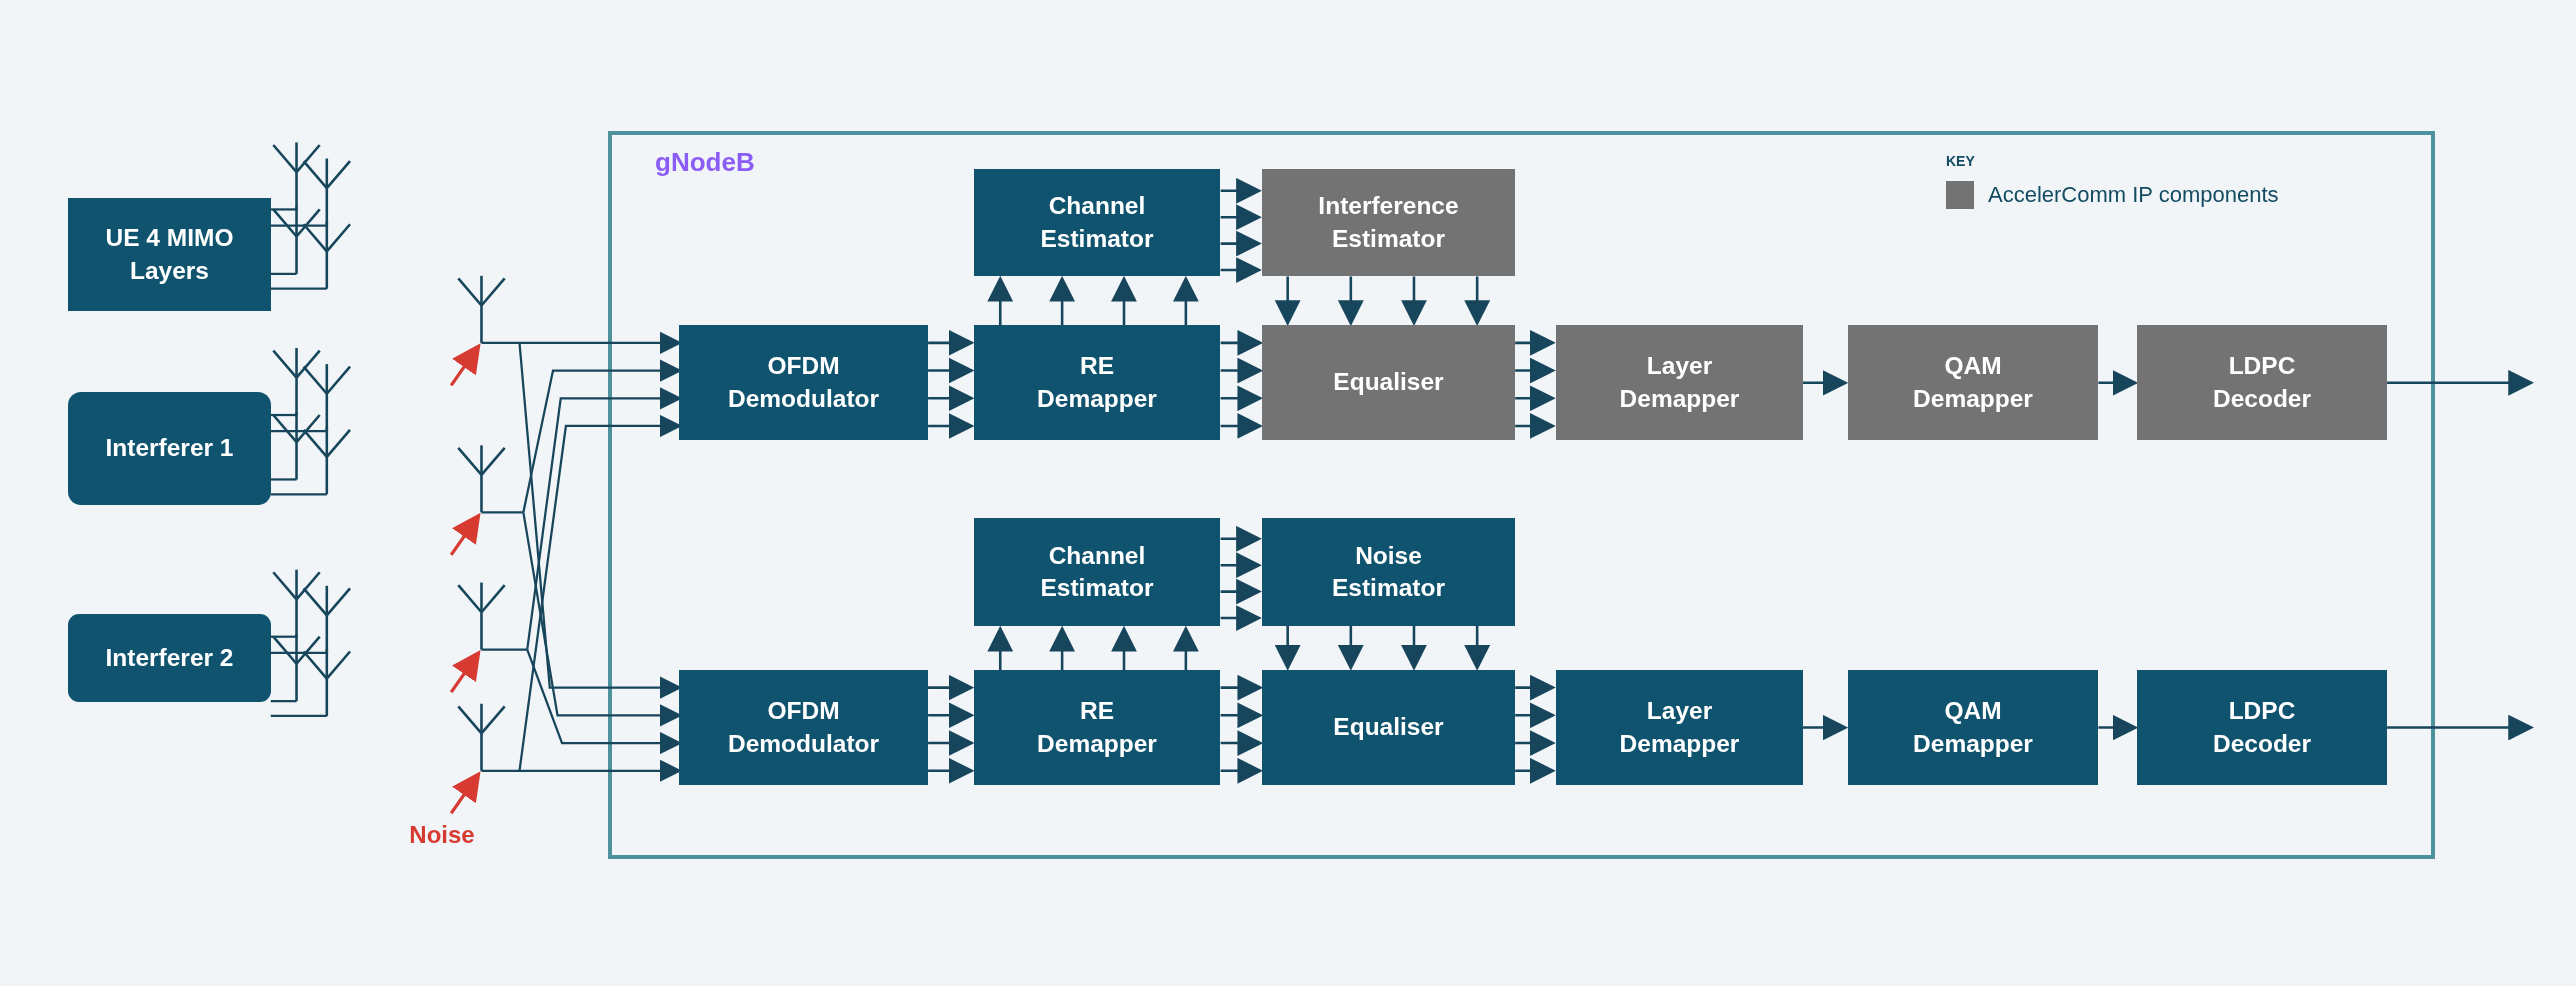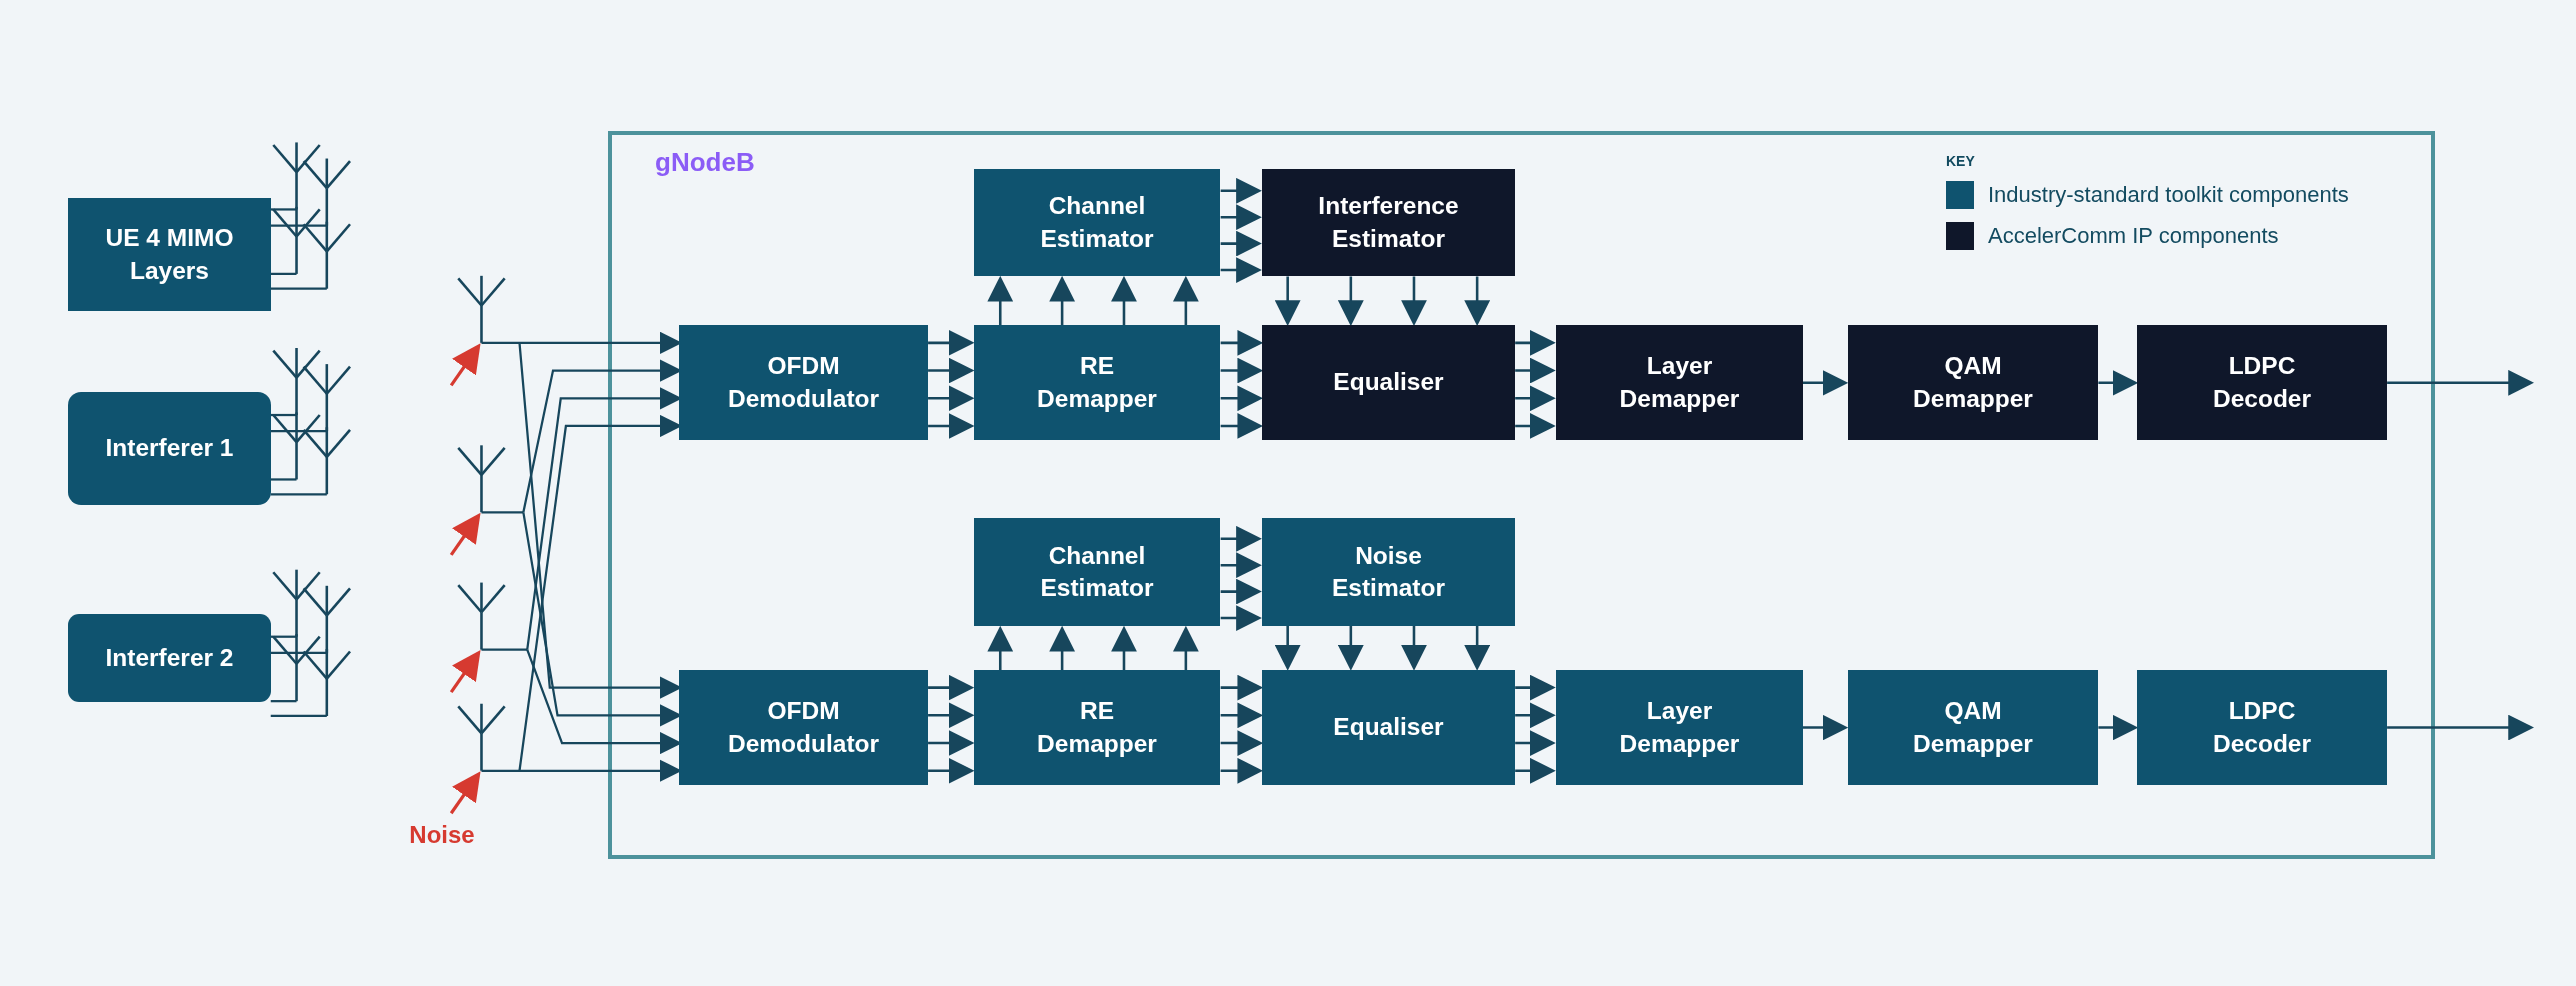--- a/index.html
+++ b/index.html
@@ -6,21 +6,21 @@
   body{
     width:2576px;height:986px;position:relative;overflow:hidden;
     background:#f1f5f8;font-family:"Liberation Sans",sans-serif;
   }
   .block{
     position:absolute;display:flex;align-items:center;justify-content:center;
     text-align:center;color:#ffffff;font-size:24.5px;font-weight:600;
     line-height:1.32;white-space:pre-line;
   }
   .industry{background:#0f536f;}
-  .accelercomm{background:#0f172a;}
+  .accelercomm{background:#737373;}
   .gnodeb-frame{
     position:absolute;left:608px;top:131px;width:1819px;height:720px;
     border:4.5px solid #4d929c;background:transparent;
   }
   .gnodeb-label{
     position:absolute;left:655px;top:147px;font-size:26px;font-weight:bold;
     color:#8b5cf6;
   }
   .noise-label{
     position:absolute;left:387px;top:821px;width:110px;text-align:center;
@@ -220,21 +220,17 @@
 <div class="block industry" style="left:1556px;top:670px;width:247px;height:115px;">Layer
 Demapper</div>
 <div class="block industry" style="left:1848px;top:670px;width:250px;height:115px;">QAM
 Demapper</div>
 <div class="block industry" style="left:2137px;top:670px;width:250px;height:115px;">LDPC
 Decoder</div>
 
 <div class="key">
   <div class="key-title">KEY</div>
   <div class="key-row">
-    <div class="key-swatch industry"></div>
-    <div class="key-text">Industry-standard toolkit components</div>
-  </div>
-  <div class="key-row">
     <div class="key-swatch accelercomm"></div>
     <div class="key-text">AccelerComm IP components</div>
   </div>
 </div>
 
 
 </body></html>

